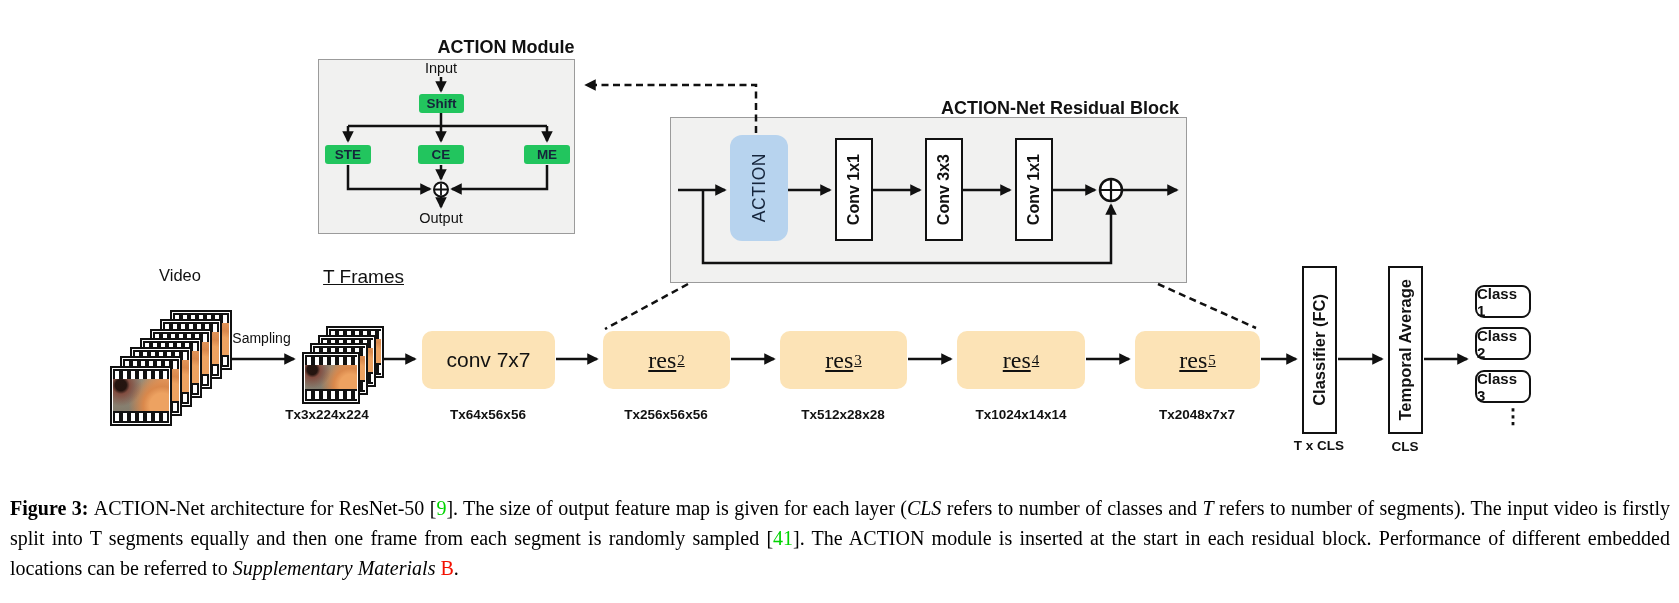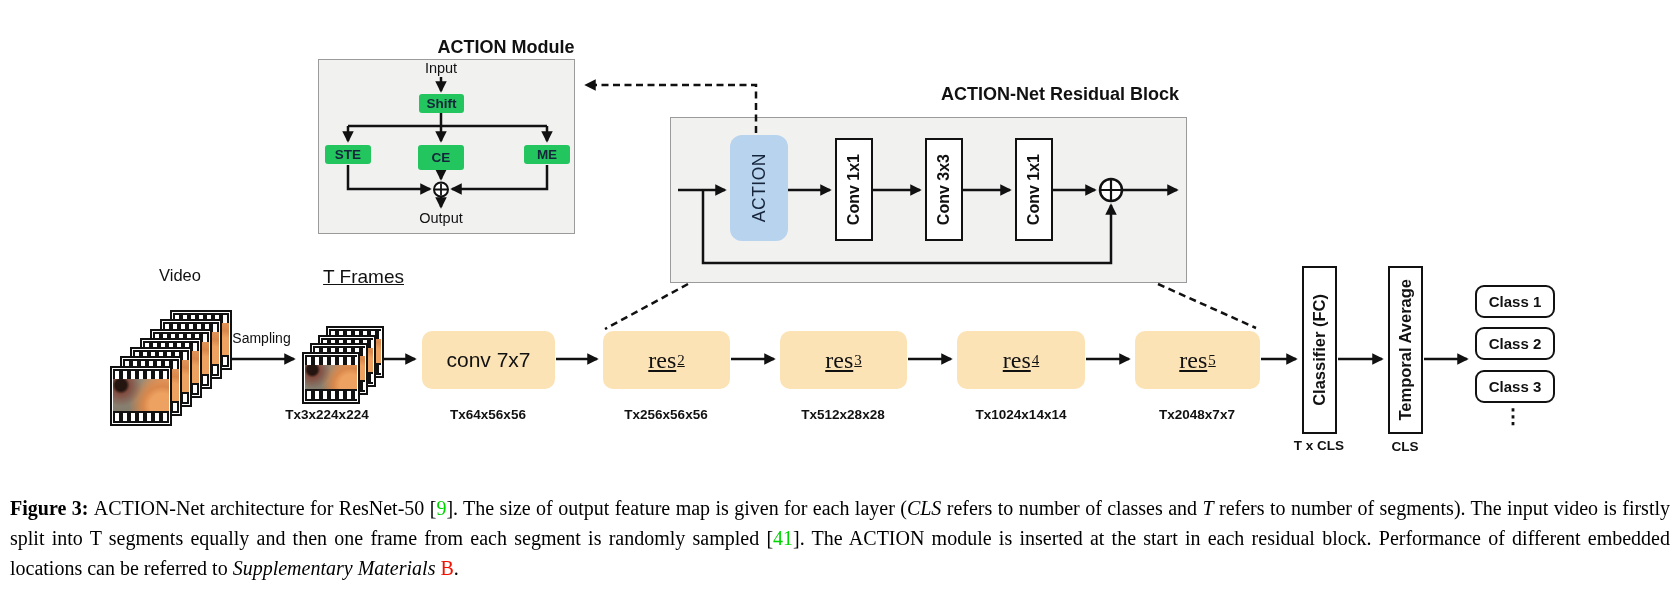--- a/index.html
+++ b/index.html
@@ -28,21 +28,21 @@
 
   
   .stage{height:58px;background:#fce3b6;border-radius:10px;display:flex;align-items:center;
          justify-content:center;}
   .stage.conv{font-size:21px;}
   .stage.res{font-family:"Liberation Serif",serif;font-size:24px;text-decoration:underline;}
   .stage.res sub{font-size:15px;vertical-align:-5px;margin-left:1px;}
   .dim{font-size:13.5px;font-weight:600;text-align:center;white-space:nowrap;}
 
   
-  .classbox{width:80px;height:33px;background:#fff;border:2.5px solid #111;border-radius:9px;
+  .classbox{width:56px;height:33px;background:#fff;border:2.5px solid #111;border-radius:9px;
             display:flex;align-items:center;justify-content:center;font-size:15px;font-weight:600;}
   .dots{font-size:20px;font-weight:bold;text-align:center;}
 
   
   .film-frame{position:absolute;background:#fff;border:2px solid #111;}
   .film-frame .strip{position:absolute;left:1px;right:1px;height:8px;
      background:repeating-linear-gradient(90deg,#111 0 2.5px,#fff 2.5px 6.5px,#111 6.5px 8px);
      border-top:2px solid #111;border-bottom:2px solid #111;}
   .film-frame .strip.t{top:1px}.film-frame .strip.b{bottom:1px}
   .film-frame .photo{position:absolute;left:1px;right:1px;top:11px;bottom:11px;
@@ -121,25 +121,25 @@
         <path d="M1261,323 H1296" marker-end="url(#ah)"></path>
         <path d="M1338,323 H1382" marker-end="url(#ah)"></path>
         <path d="M1424,323 H1467" marker-end="url(#ah)"></path>
       </g>
     </svg>
 
     <div class="abs panel-title" style="left:396px;top:1px;width:220px;">ACTION Module</div>
     <div class="abs lbl" style="left:411px;top:24px;width:60px;">Input</div>
     <div class="abs blue" style="left:419px;top:58px;width:45px;height:19px;">Shift</div>
     <div class="abs blue" style="left:325px;top:109px;width:46px;height:19px;">STE</div>
-    <div class="abs blue" style="left:418px;top:109px;width:46px;height:25px;">CE</div>
+    <div class="abs blue" style="left:418px;top:109px;width:46px;height:19px;">CE</div>
     <div class="abs blue" style="left:524px;top:109px;width:46px;height:19px;">ME</div>
     <div class="abs lbl" style="left:411px;top:174px;width:60px;">Output</div>
 
-    <div class="abs panel-title" style="left:930px;top:48px;width:260px;">ACTION-Net Residual Block</div>
+    <div class="abs panel-title" style="left:930px;top:62px;width:260px;">ACTION-Net Residual Block</div>
     <div class="abs vbox action-v" style="left:730px;top:99px;width:58px;height:106px;">
       <span class="vtext">ACTION</span>
     </div>
     <div class="abs vbox conv-v" style="left:835px;top:102px;width:38px;height:103px;">
       <span class="vtext">Conv 1x1</span>
     </div>
     <div class="abs vbox conv-v" style="left:925px;top:102px;width:38px;height:103px;">
       <span class="vtext">Conv 3x3</span>
     </div>
     <div class="abs vbox conv-v" style="left:1015px;top:102px;width:38px;height:103px;">

